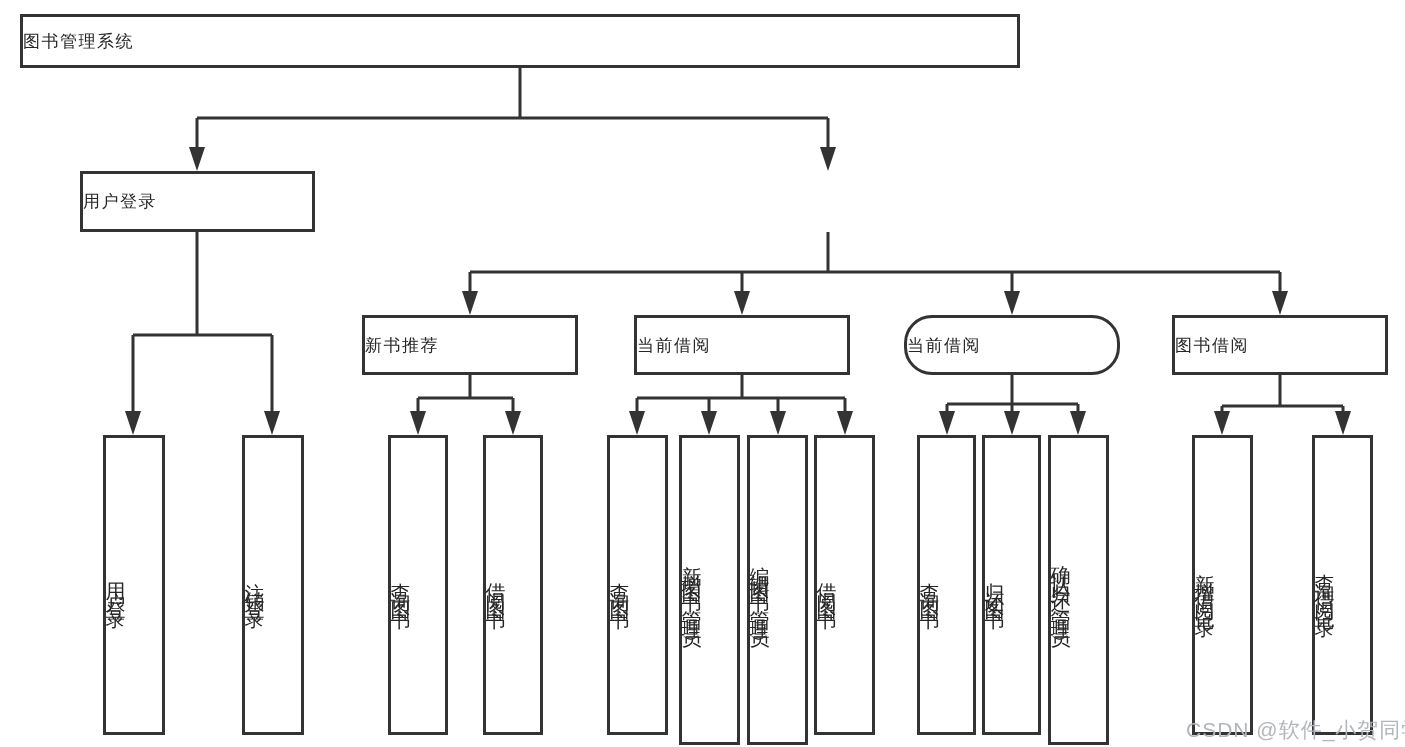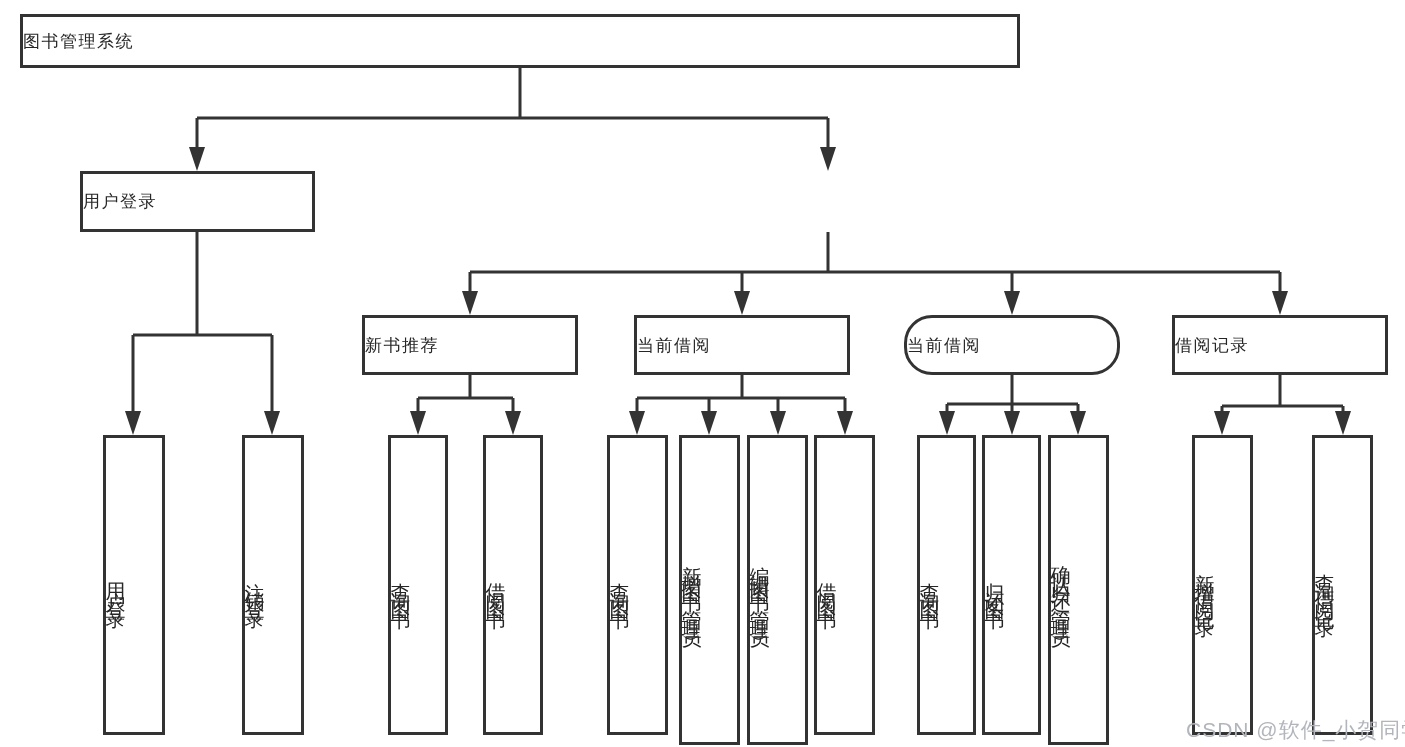--- a/index.html
+++ b/index.html
@@ -103,21 +103,21 @@
   <div class="node hnode" style="left:362px; top:315px; width:216px; height:60px;">
     <span>新书推荐</span>
   </div>
   <div class="node hnode" style="left:634px; top:315px; width:216px; height:60px;">
     <span>当前借阅</span>
   </div>
   <div class="node hnode" style="left:904px; top:315px; width:216px; height:60px;border-radius:28px;">
     <span>当前借阅</span>
   </div>
   <div class="node hnode" style="left:1172px; top:315px; width:216px; height:60px;">
-    <span>借阅记录</span>
+    <span>图书借阅</span>
   </div>
 
   <div class="node leaf" style="left:103px; top:435px; width:62px; height:300px;">
     <span class="vtext">用户登录</span>
   </div>
   <div class="node leaf" style="left:242px; top:435px; width:62px; height:300px;">
     <span class="vtext">注销登录</span>
   </div>
 
   <div class="node leaf" style="left:388px; top:435px; width:60px; height:300px;">

